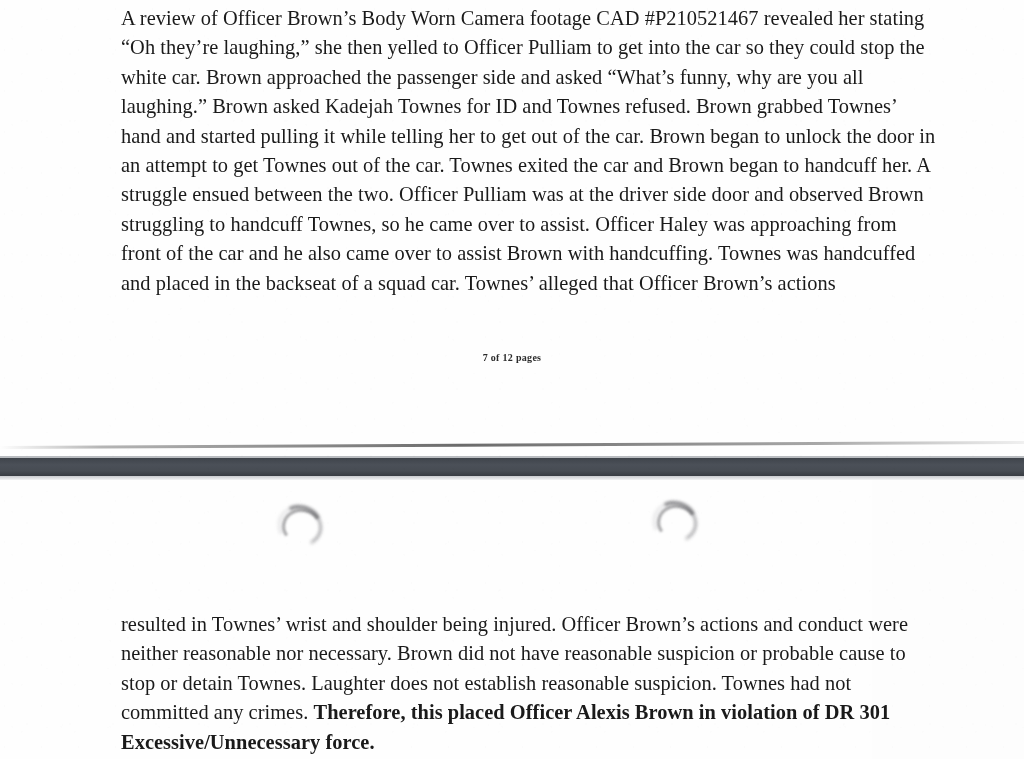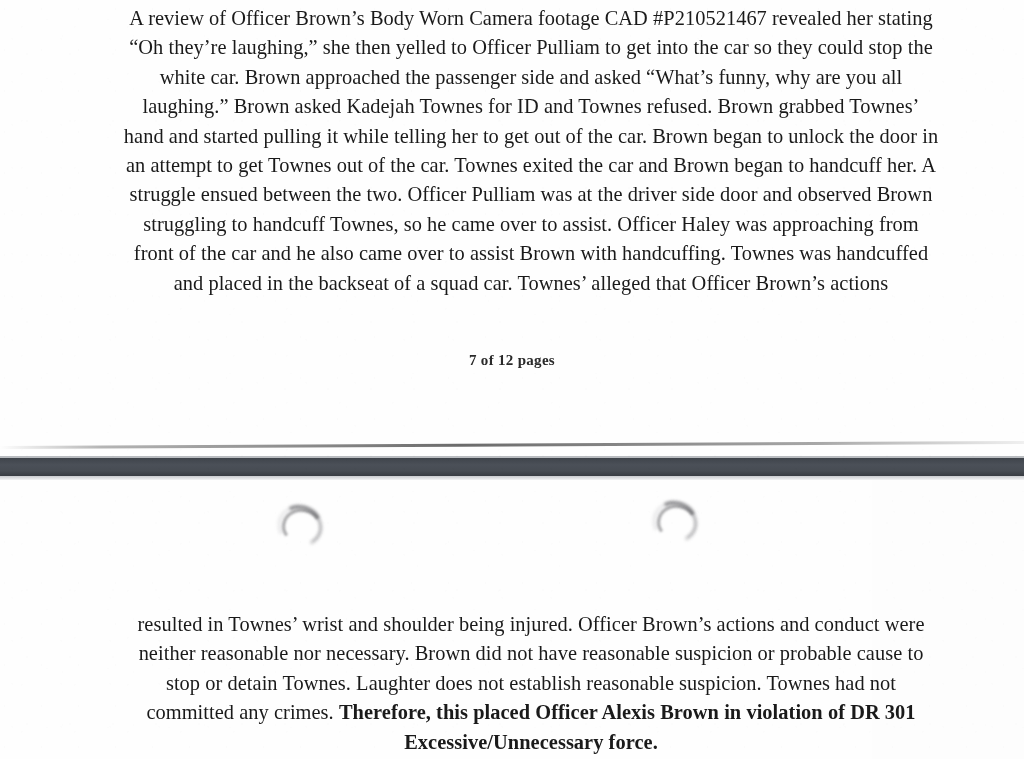--- a/index.html
+++ b/index.html
@@ -45,34 +45,34 @@
     height: 458px;
     background: #fefefe;
   }
 
   .body-text {
     position: absolute;
     left: 121px;
     width: 820px;
     font-size: 20.4px;
     line-height: 29.4px;
-    text-align: center;
+    text-align: left;
     letter-spacing: 0.05px;
     text-rendering: optimizeLegibility;
   }
 
   .para-top { top: 4px; }
 
   .page-footer {
     position: absolute;
     top: 352px;
     left: 0;
     width: 1024px;
     text-align: center;
-    font-size: 15px;
+    font-size: 10px;
     font-weight: bold;
     letter-spacing: 0.3px;
     color: #2a2a2a;
   }
 
   
   .scan-hairline {
     position: absolute;
     left: 0;
     top: 446px;

